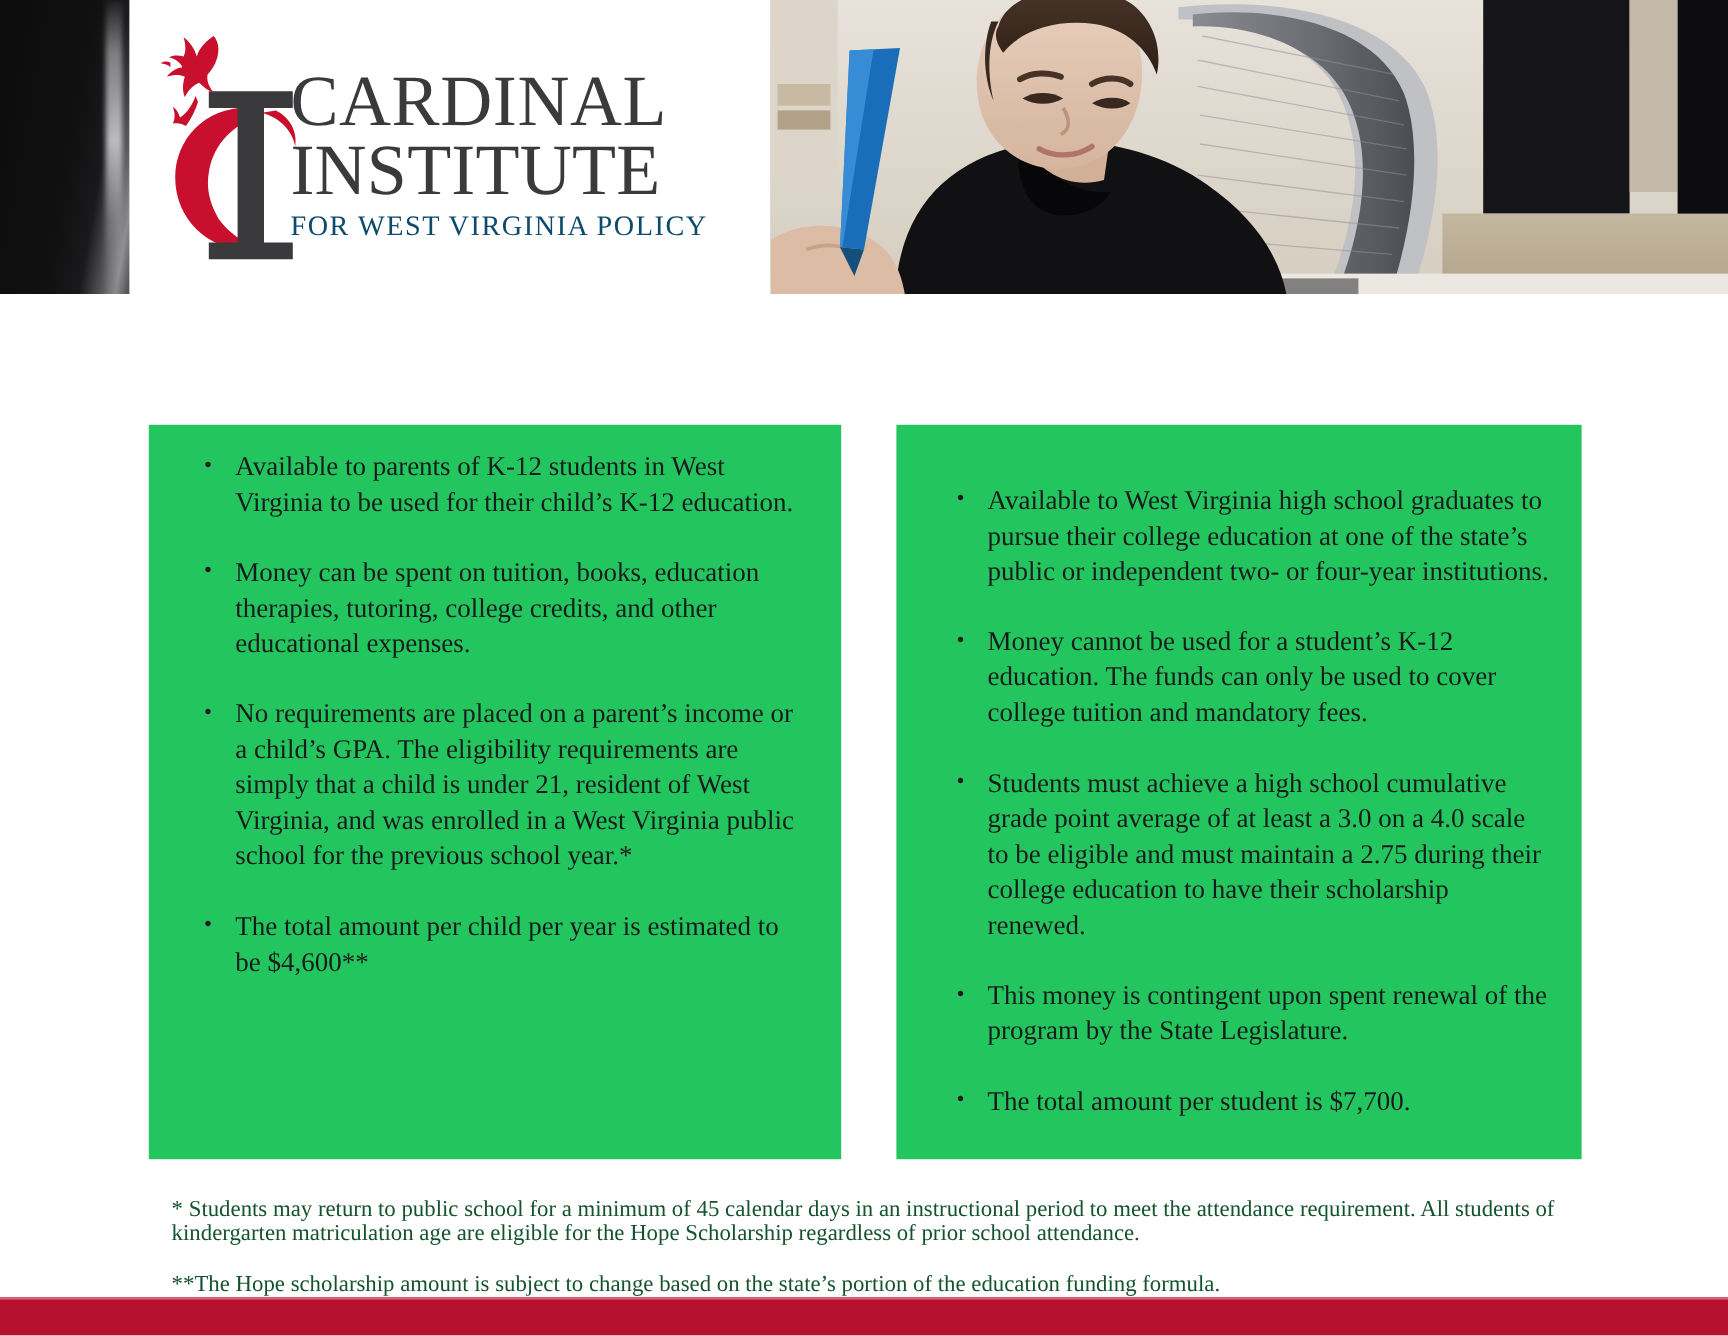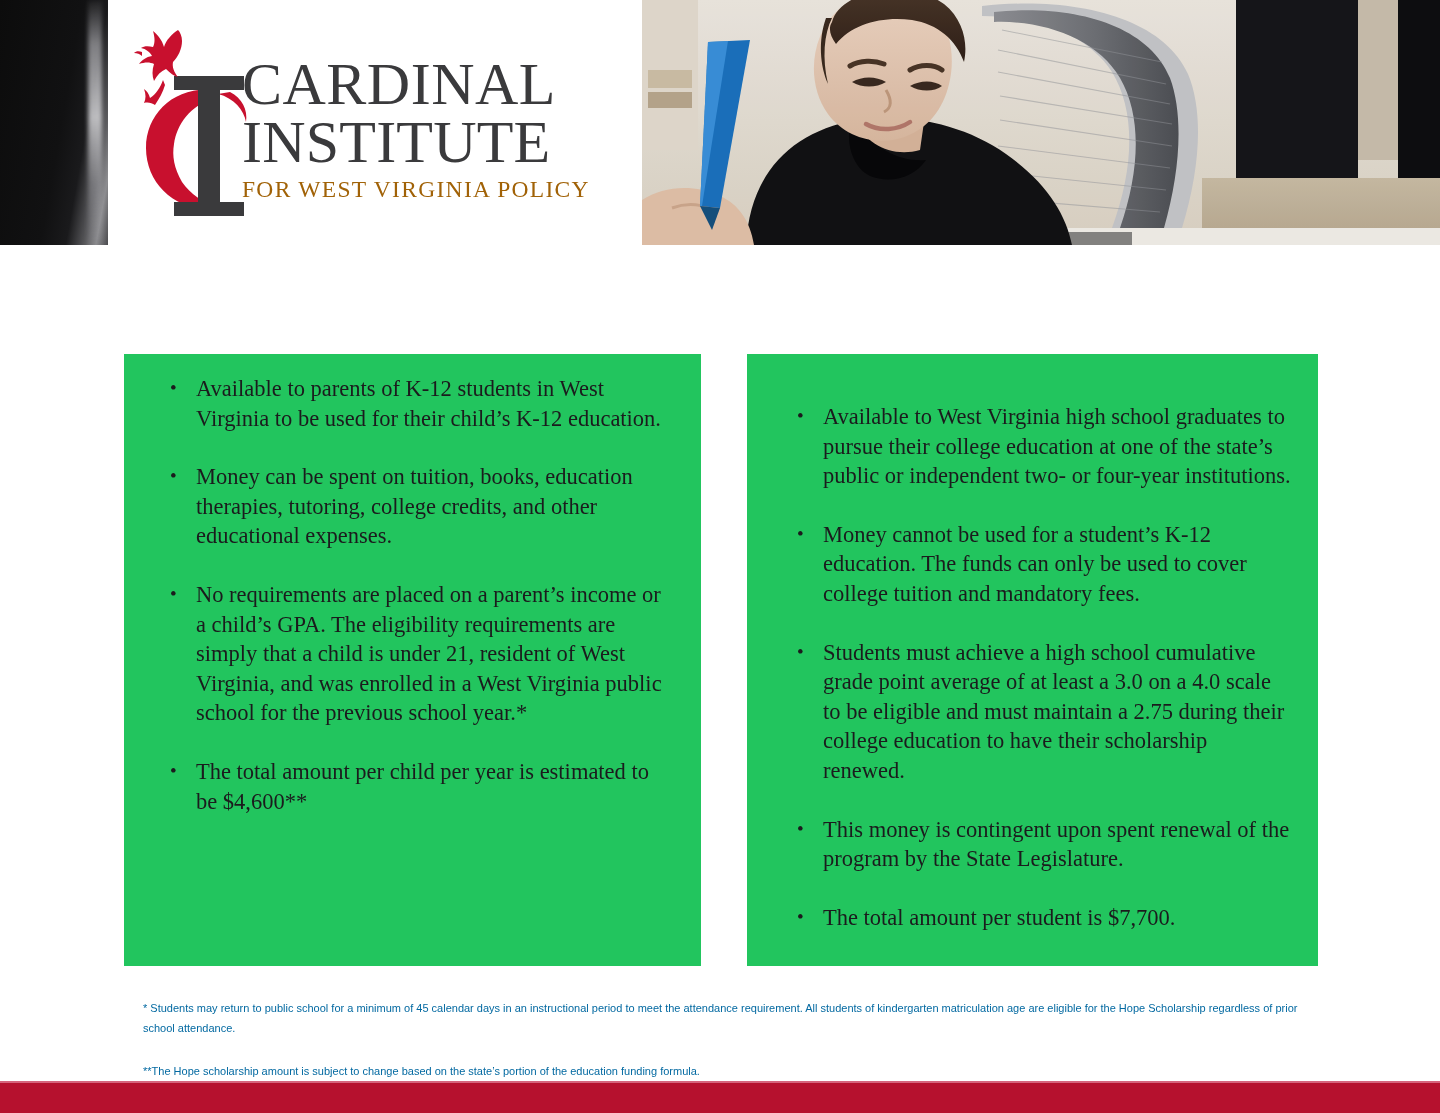--- a/index.html
+++ b/index.html
@@ -74,21 +74,21 @@
     font-family: "Liberation Serif", "DejaVu Serif", serif;
     color: #3a3a3c;
     font-size: 60px;
     line-height: 0.96;
     letter-spacing: 0.5px;
     white-space: nowrap;
   }
   .logo-line2 { letter-spacing: 0.2px; }
   .logo-tag {
     font-family: "Liberation Serif", "DejaVu Serif", serif;
-    color: #a16207;
+    color: #0c4a6e;
     font-size: 23.5px;
     letter-spacing: 1.3px;
     margin-top: 5px;
     white-space: nowrap;
   }
 
   
   .header-right-photo {
     position: absolute;
     top: 0; left: 642px;
@@ -173,24 +173,24 @@
   }
 
   
   .footnotes {
     position: absolute;
     left: 143px;
     top: 998px;
     width: 1160px;
   }
   .footnote {
-    font-family: Liberation Sans, sans-serif;
-    font-size: 11px;
+    font-family: Liberation Serif, serif;
+    font-size: 19px;
     line-height: 20px;
-    color: #0369a1;
+    color: #14532d;
   }
   .footnote + .footnote { margin-top: 23px; }
 
   
   .bottom-bar {
     position: absolute;
     left: 0;
     bottom: 0;
     width: 1440px;
     height: 32px;

